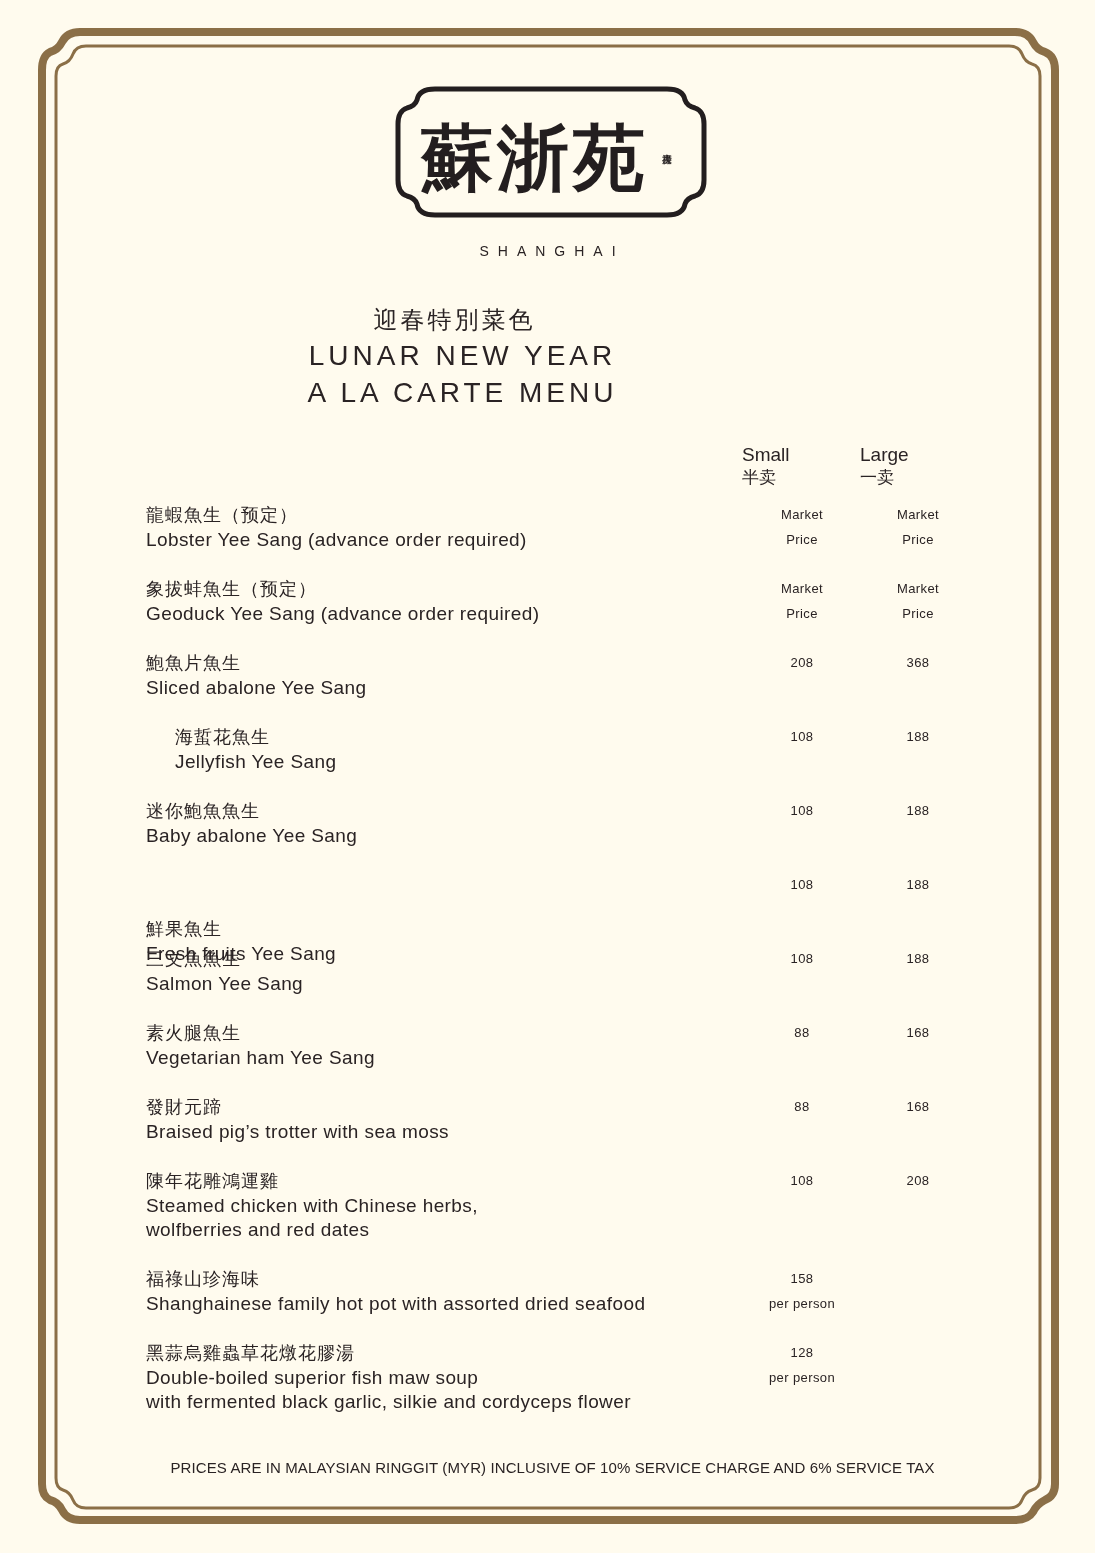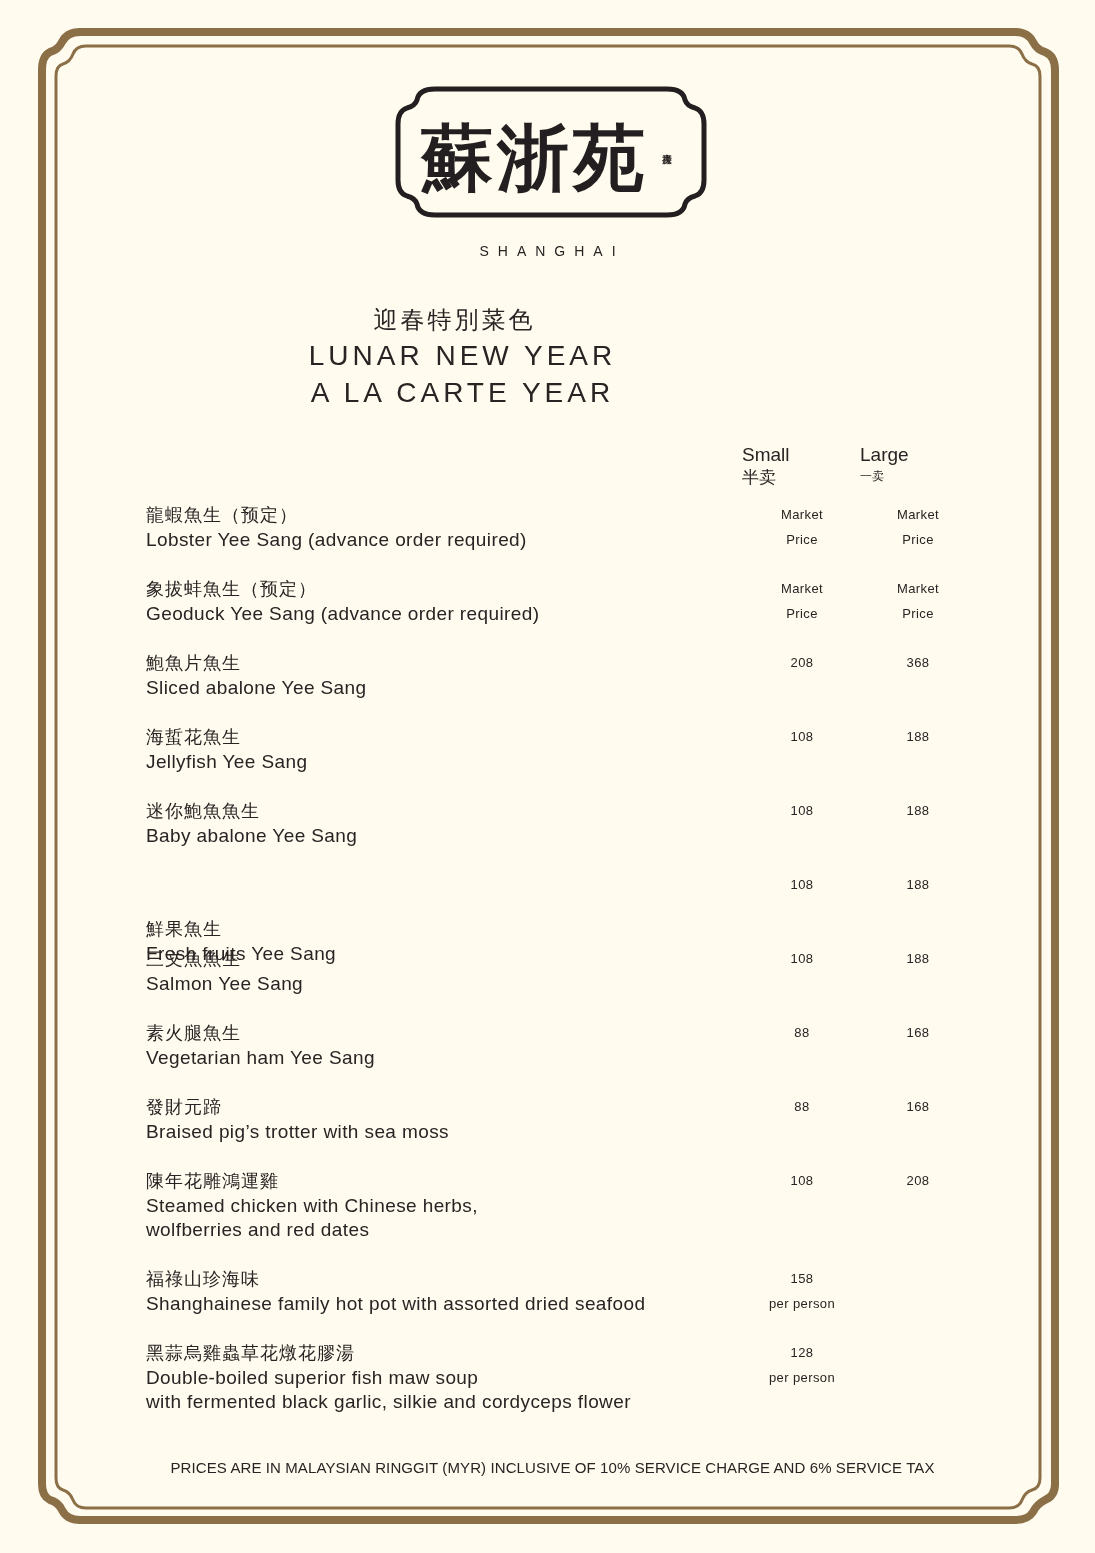--- a/index.html
+++ b/index.html
@@ -59,29 +59,29 @@
   <svg width="312" height="132" viewBox="0 0 312 132">
     <path d="M40,3 H272 Q288,3 290,14 Q292,20 300,22 Q309,25 309,38 V94 Q309,107 300,110 Q292,112 290,118 Q288,129 272,129 H40 Q24,129 22,118 Q20,112 12,110 Q3,107 3,94 V38 Q3,25 12,22 Q20,20 22,14 Q24,3 40,3 Z" fill="#fffbee" stroke="#231e1f" stroke-width="5"></path>
     <text x="140" y="97" text-anchor="middle" font-family="DejaVu Serif, serif" font-weight="bold" font-size="72" fill="#231e1f" letter-spacing="4">蘇浙苑</text>
     <text x="272" y="60" text-anchor="middle" font-family="DejaVu Sans, sans-serif" font-size="10" fill="#231e1f" writing-mode="tb">祿庚書</text>
   </svg>
 </div>
 <div class="logo-sub">SHANGHAI</div>
 
 <div class="title-cn">迎春特別菜色</div>
 <div class="title-en t1">LUNAR NEW YEAR</div>
-<div class="title-en t2">A LA CARTE YEAR</div>
+<div class="title-en t2">A LA CARTE MENU</div>
 
 <div class="col-head" style="left:742px; top:443px;">
   <div>Small</div>
   <div style="font-family:'DejaVu Sans',sans-serif;font-size:17px;">半卖</div>
 </div>
 <div class="col-head" style="left:860px; top:443px;">
   <div>Large</div>
-  <div style="font-family:Liberation Mono, monospace;font-size:12px;">一卖</div>
+  <div style="font-family:Liberation Sans, sans-serif;font-size:17px;">一卖</div>
 </div>
 
 <div class="item" style="top:503px;">
   <div class="cn">龍蝦魚生（预定）</div>
   <div>Lobster Yee Sang (advance order required)</div>
 </div>
 <div class="price small" style="top:503px;">
     <div>Market</div>
     <div>Price</div>
   </div>
@@ -103,21 +103,21 @@
     <div>Price</div>
   </div>
 
 <div class="item" style="top:651px;">
   <div class="cn">鮑魚片魚生</div>
   <div>Sliced abalone Yee Sang</div>
 </div>
 <div class="price small" style="top:651px;">208</div>
 <div class="price large" style="top:651px;">368</div>
 
-<div class="item" style="top:725px;">
+<div class="item" style="top:725px;margin-left:29px;">
   <div class="cn">海蜇花魚生</div>
   <div>Jellyfish Yee Sang</div>
 </div>
 <div class="price small" style="top:725px;">108</div>
 <div class="price large" style="top:725px;">188</div>
 
 <div class="item" style="top:799px;">
   <div class="cn">迷你鮑魚魚生</div>
   <div>Baby abalone Yee Sang</div>
 </div>

